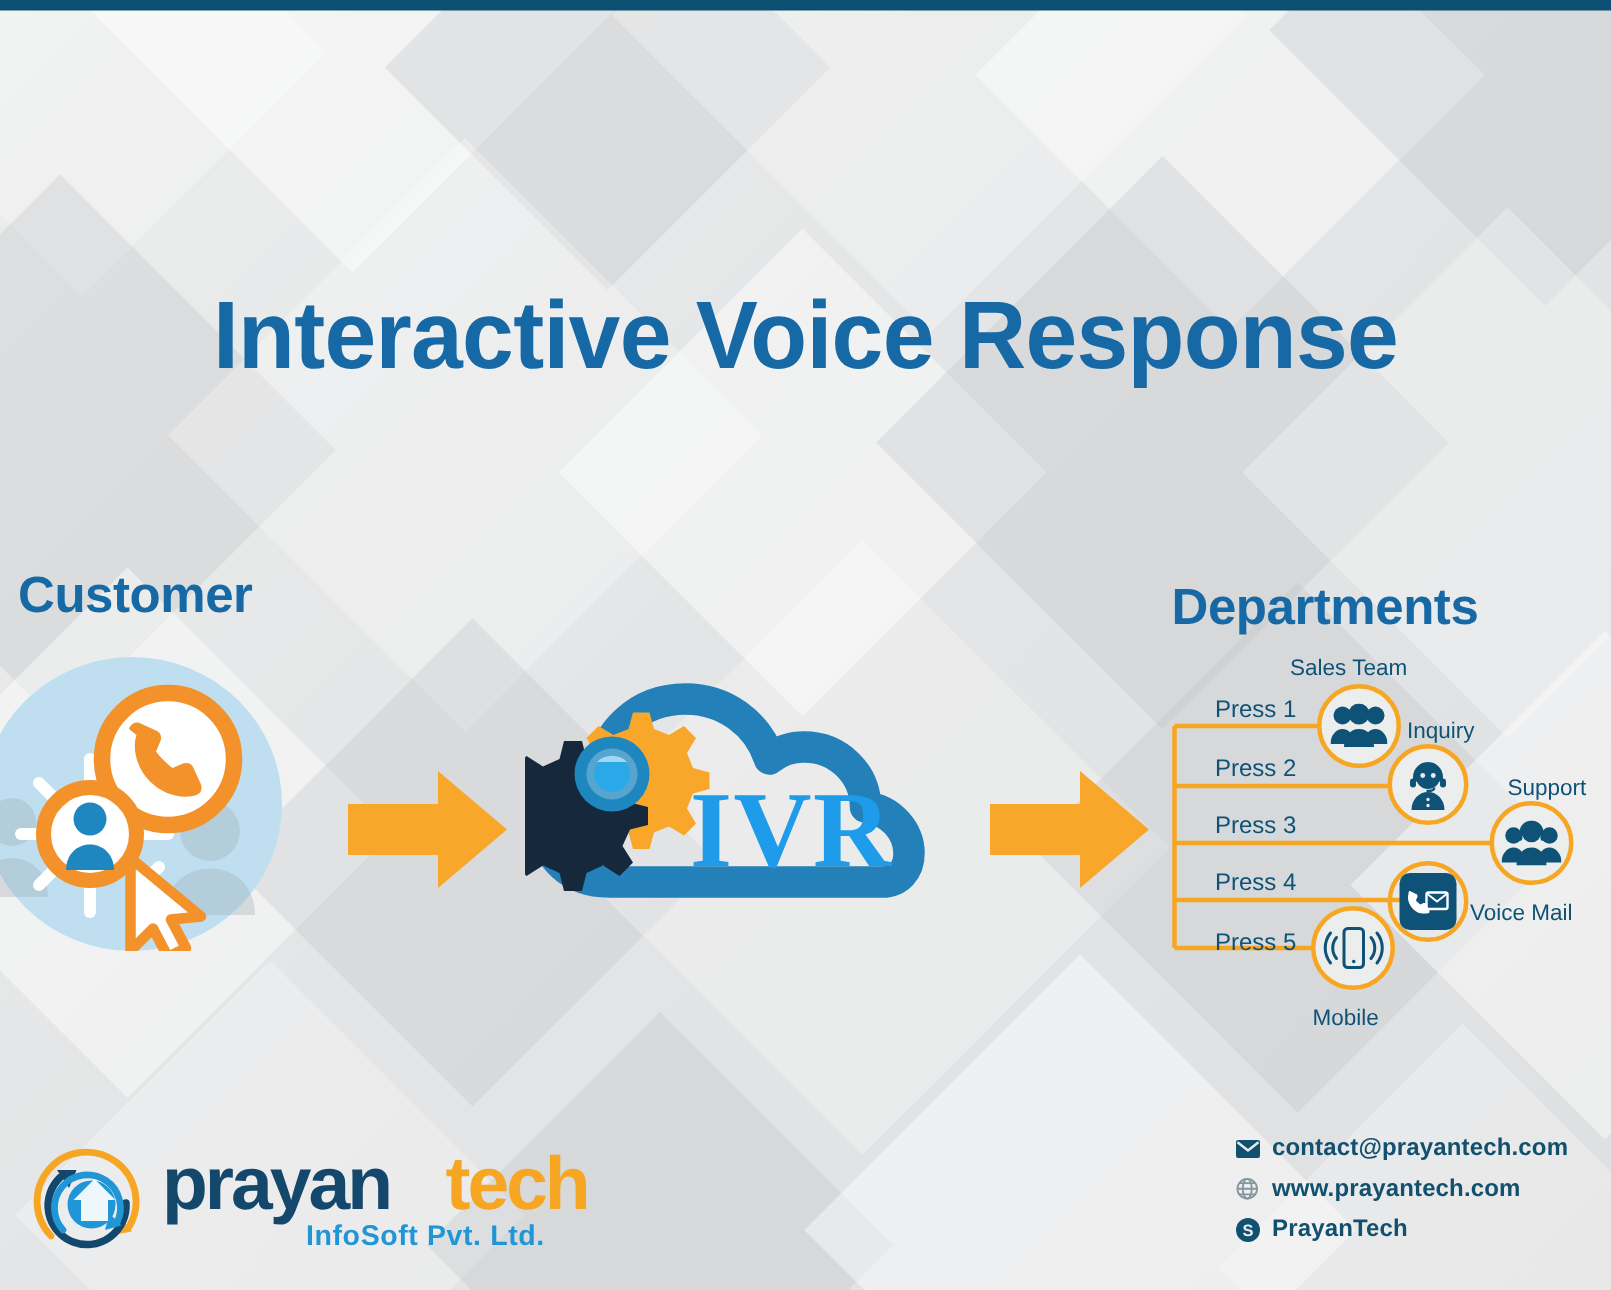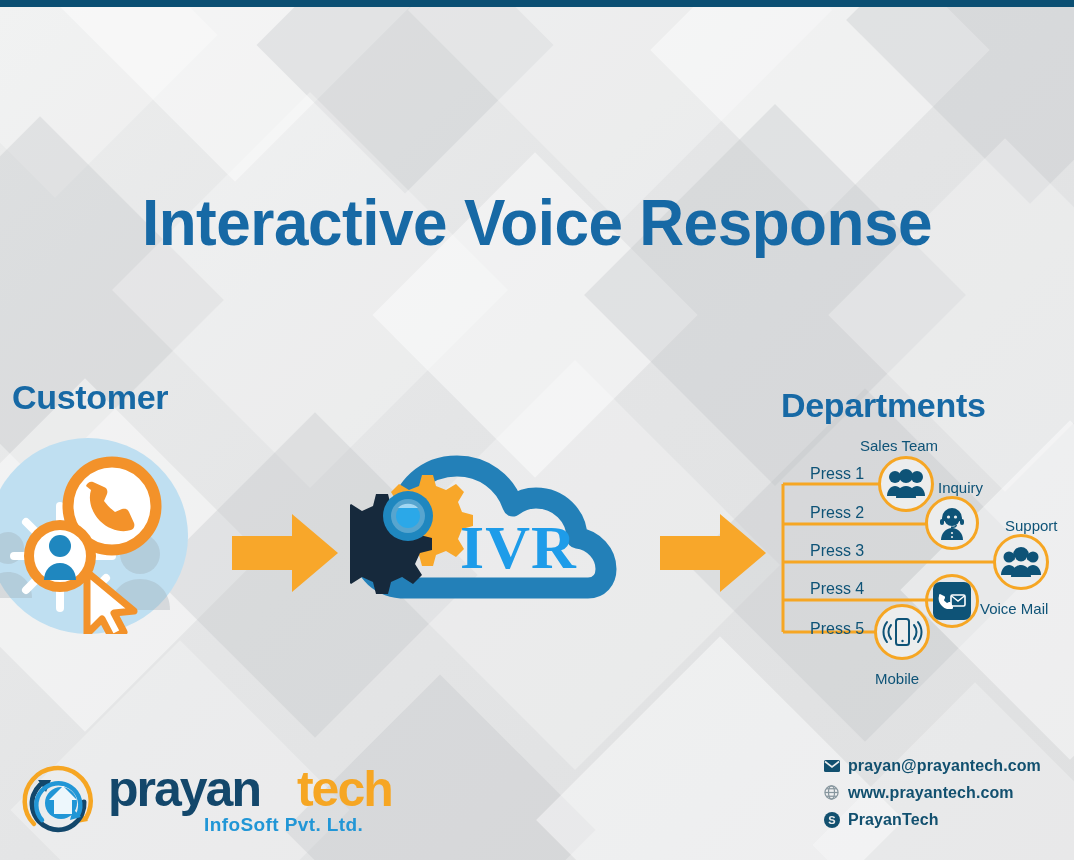--- a/index.html
+++ b/index.html
@@ -69,21 +69,21 @@
   
   .big-arrow { position: absolute; }
   #arrow-1 { left: 232px; top: 512px; }
   #arrow-2 { left: 660px; top: 512px; }
 
   
   #ivr-graphic { position: absolute; left: 350px; top: 440px; width: 300px; height: 180px; }
   #ivr-text {
     position: absolute; left: 110px; top: 72px;
     font-family: "Liberation Serif", serif;
-    font-size: 62px; font-weight: bold;
+    font-size: 72px; font-weight: bold;
     color: #1e9ce9; letter-spacing: 1px;
   }
 
   
   #dept-tree {
     position: absolute; left: 780px; top: 432px;
     width: 294px; height: 260px;
   }
   .press-label {
     position: absolute;
@@ -358,21 +358,21 @@
 
   <div id="contact-block">
 
     <div class="contact-row">
       <span class="ci">
         <svg width="16" height="12" viewBox="0 0 16 12" fill="#12506f">
           <rect x="0" y="0" width="16" height="12" rx="1.5"></rect>
           <path d="M1 1.5 L8 7 L15 1.5" fill="none" stroke="#eceded" stroke-width="1.6"></path>
         </svg>
       </span>
-      <span class="ctext">prayan@prayantech.com</span>
+      <span class="ctext">contact@prayantech.com</span>
     </div>
 
     <div class="contact-row">
       <span class="ci">
         <svg width="15" height="15" viewBox="0 0 16 16" fill="none" stroke="#87969e" stroke-width="1.3">
           <circle cx="8" cy="8" r="7"></circle>
           <ellipse cx="8" cy="8" rx="3.2" ry="7"></ellipse>
           <line x1="1" y1="8" x2="15" y2="8"></line>
           <line x1="2.2" y1="4" x2="13.8" y2="4"></line>
           <line x1="2.2" y1="12" x2="13.8" y2="12"></line>

